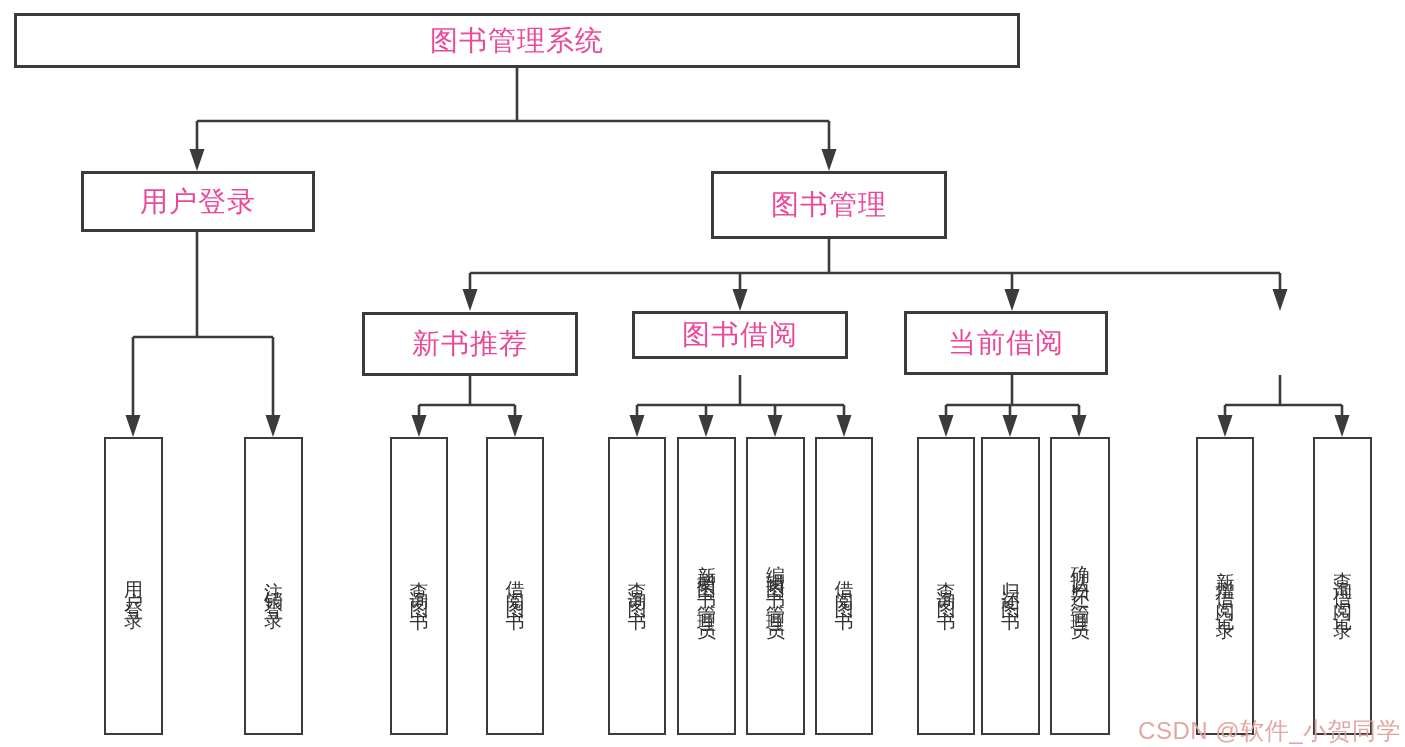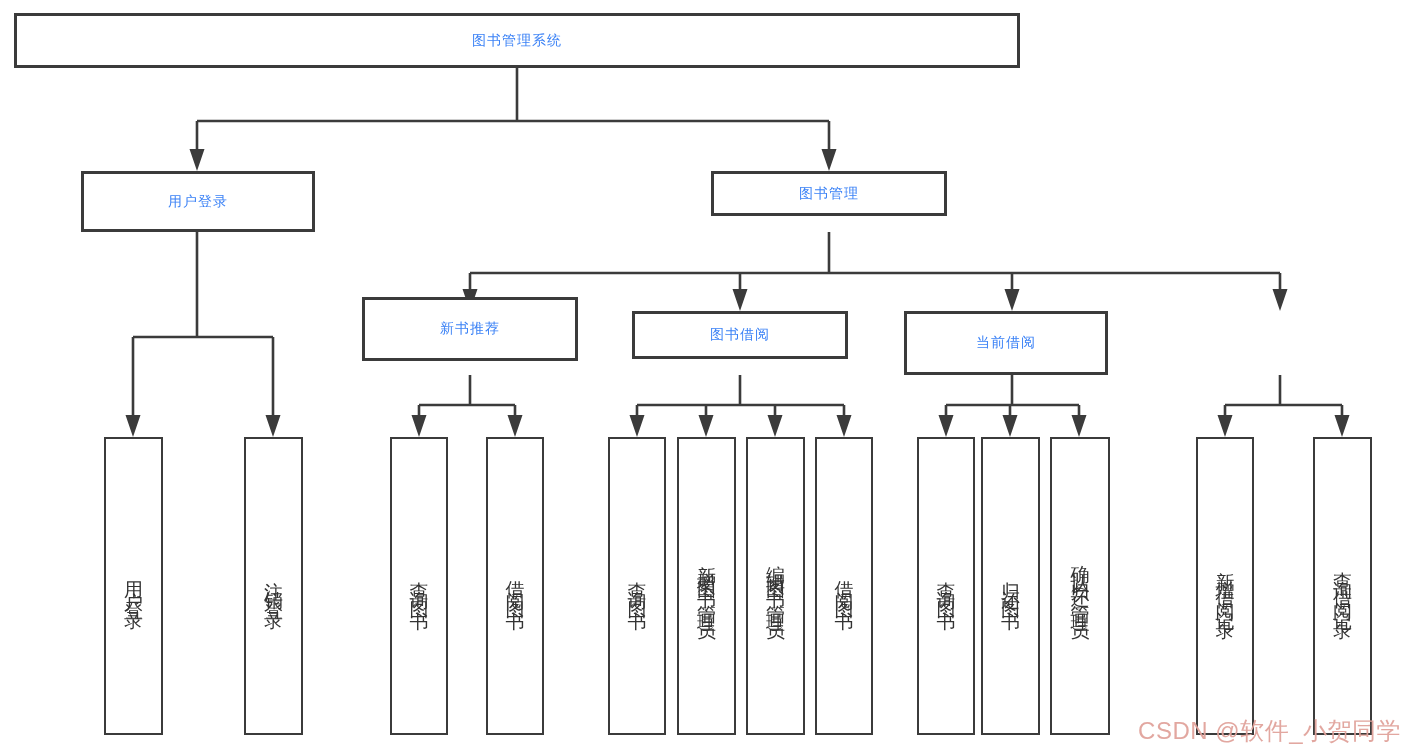--- a/index.html
+++ b/index.html
@@ -6,21 +6,21 @@
   #canvas{
     position:relative;width:1405px;height:747px;background:#ffffff;
     font-family:"Liberation Sans","DejaVu Sans",sans-serif;color:#333333;
     overflow:hidden;
   }
   #wires{position:absolute;left:0;top:0;z-index:1;}
   .hbox{
     position:absolute;z-index:2;background:#ffffff;
     border:3px solid #3b3b3b;box-sizing:border-box;
     display:flex;align-items:center;justify-content:center;
-    font-size:14px;letter-spacing:1px;color:#3b82f6;
+    font-size:28px;letter-spacing:1px;color:#ec4899;
   }
   .vbox{
     position:absolute;z-index:2;background:#ffffff;
     border:2px solid #3b3b3b;box-sizing:border-box;
     display:flex;align-items:center;justify-content:center;
     color:#333333;
   }
   .vbox > span{
     writing-mode:vertical-rl;text-orientation:mixed;
     font-size:19px;line-height:1.05;letter-spacing:10px;
@@ -56,23 +56,23 @@
       M629.5 415 L644.5 415 L637 437 Z   M698.5 415 L713.5 415 L706 437 Z
       M767.5 415 L782.5 415 L775 437 Z   M836.5 415 L851.5 415 L844 437 Z
       M938.5 415 L953.5 415 L946 437 Z   M1002.5 415 L1017.5 415 L1010 437 Z
       M1071.5 415 L1086.5 415 L1079 437 Z
       M1217.5 415 L1232.5 415 L1225 437 Z  M1334.5 415 L1349.5 415 L1342 437 Z"></path>
   </svg>
 
   <div class="hbox" style="left:14px;top:13px;width:1006px;height:55px;">图书管理系统</div>
 
   <div class="hbox" style="left:81px;top:171px;width:234px;height:61px;">用户登录</div>
-  <div class="hbox" style="left:711px;top:171px;width:236px;height:45px;">图书管理</div>
+  <div class="hbox" style="left:711px;top:171px;width:236px;height:68px;">图书管理</div>
 
-  <div class="hbox" style="left:362px;top:297px;width:216px;height:64px;">新书推荐</div>
+  <div class="hbox" style="left:362px;top:312px;width:216px;height:64px;">新书推荐</div>
   <div class="hbox" style="left:632px;top:311px;width:216px;height:48px;">图书借阅</div>
   <div class="hbox" style="left:904px;top:311px;width:204px;height:64px;">当前借阅</div>
 
   <div class="vbox" style="left:104px;top:437px;width:59px;height:298px;">
     <span>用户登录</span>
   </div>
   <div class="vbox" style="left:244px;top:437px;width:59px;height:298px;">
     <span>注销登录</span>
   </div>
 

